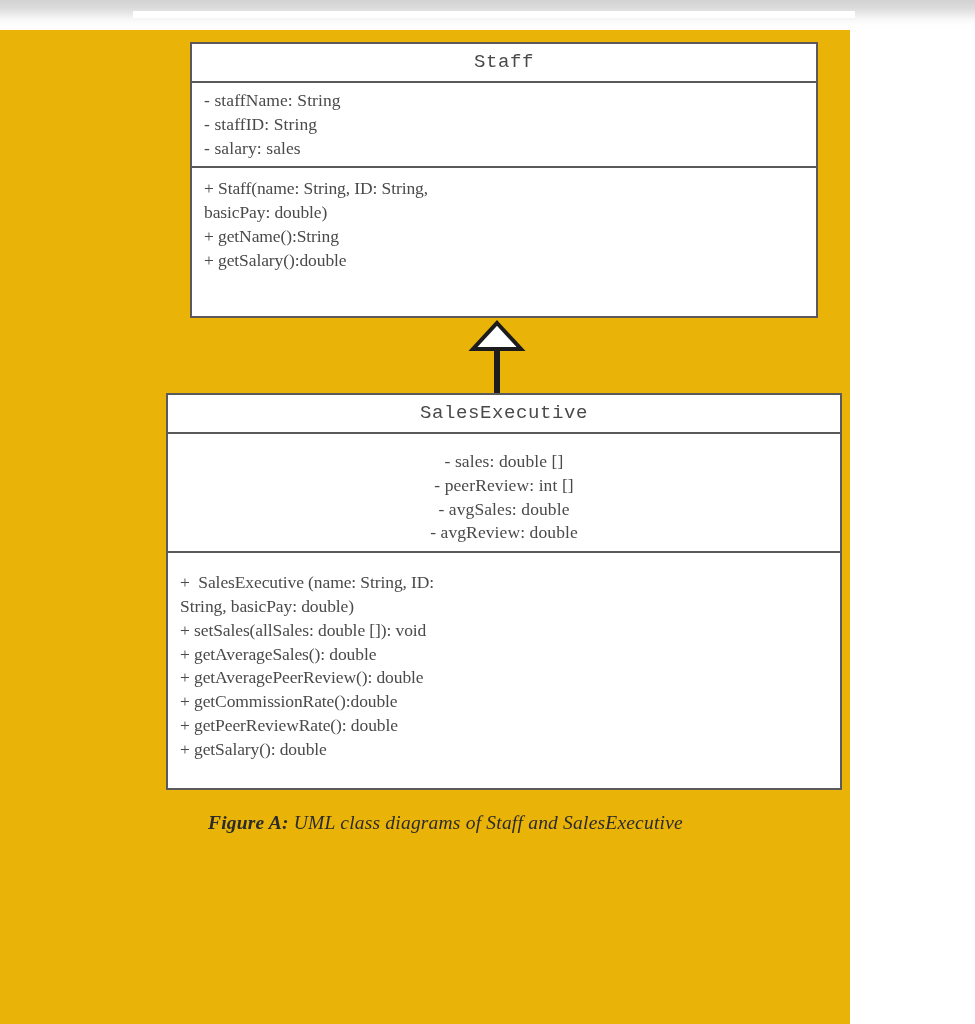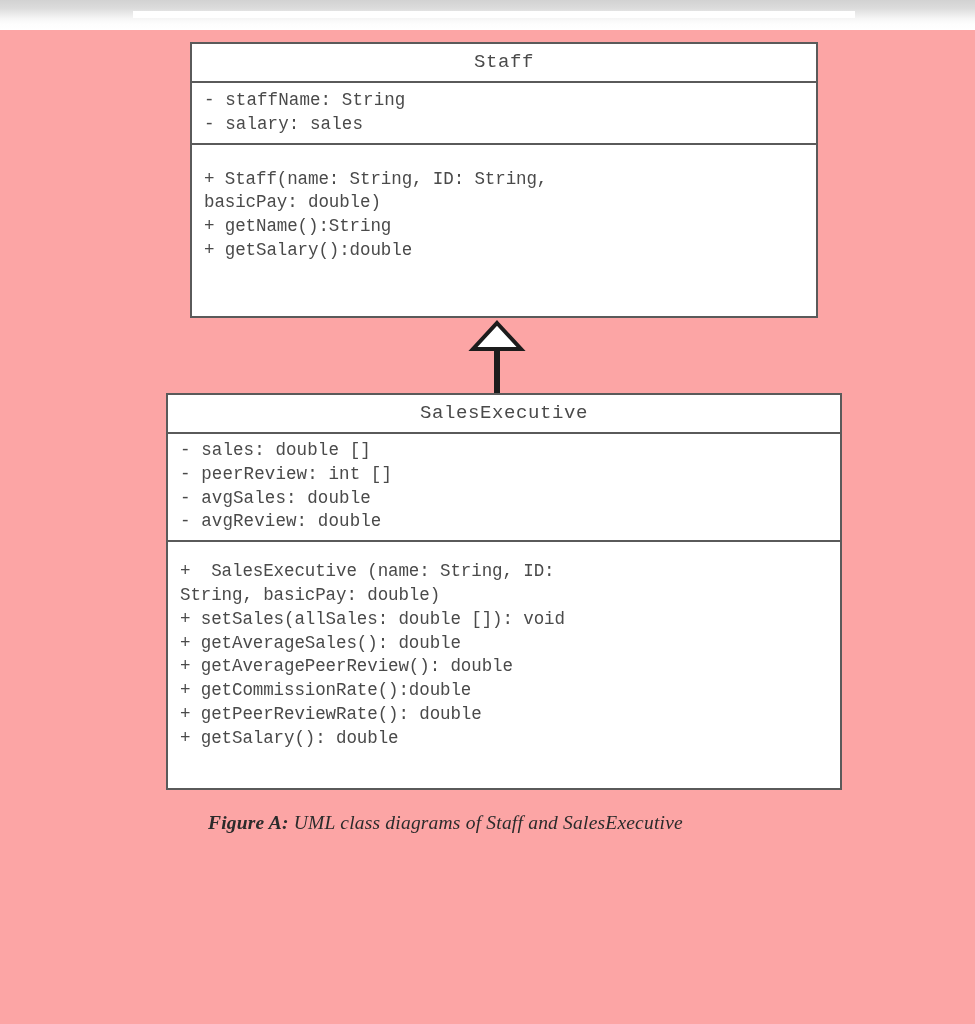--- a/index.html
+++ b/index.html
@@ -32,23 +32,23 @@
     left: 133px; top: 11px;
     width: 722px;
     height: 7px;
     background: #ffffff;
   }
 
   
   .page {
     position: absolute;
     left: 0; top: 30px;
-    width: 975px;
+    width: 850px;
     height: 994px;
-    background: #fca5a5;
+    background: #eab308;
   }
 
   
   .uml-class {
     position: absolute;
     box-sizing: border-box;
     background: #ffffff;
     border: 2px solid #5a5a5a;
   }
   .uml-class.staff {
@@ -80,33 +80,33 @@
     color: #4a4a4a;
     padding: 7px 0 8px 0;
   }
 
   .member-list {
     list-style: none;
     margin: 0;
     padding: 0;
   }
   .member-list li {
-    font-family: Liberation Mono, monospace;
+    font-family: Liberation Serif, serif;
     font-size: 17.5px;
     line-height: 23.8px;
     color: #4a4a4a;
     white-space: pre-wrap;
     letter-spacing: -0.1px;
   }
   .attributes .member-list li {
     letter-spacing: 0.1px;
   }
   .staff .attributes { padding-top: 6px; }
-  .staff .operations { padding-top: 23px; }
-  .sales-executive .attributes { padding-top: 5px; }
+  .staff .operations { padding-top: 9px; }
+  .sales-executive .attributes { padding-top: 16px; text-align: center; }
   .sales-executive .operations { padding-top: 18px; }
 
   
   .generalization {
     position: absolute;
     left: 462px;
     top: 288px;
     width: 70px;
     height: 76px;
   }
@@ -141,20 +141,21 @@
 </div>
 
 <div class="page">
 
   <div class="uml-class staff">
     <div class="compartment divided class-title">Staff</div>
 
     <div class="compartment divided attributes">
       <ul class="member-list">
         <li>- staffName: String</li>
+        <li>- staffID: String</li>
         <li>- salary: sales</li>
       </ul>
     </div>
 
     <div class="compartment operations">
       <ul class="member-list">
         <li>+ Staff(name: String, ID: String,
 basicPay: double)</li>
         <li>+ getName():String</li>
         <li>+ getSalary():double</li>

